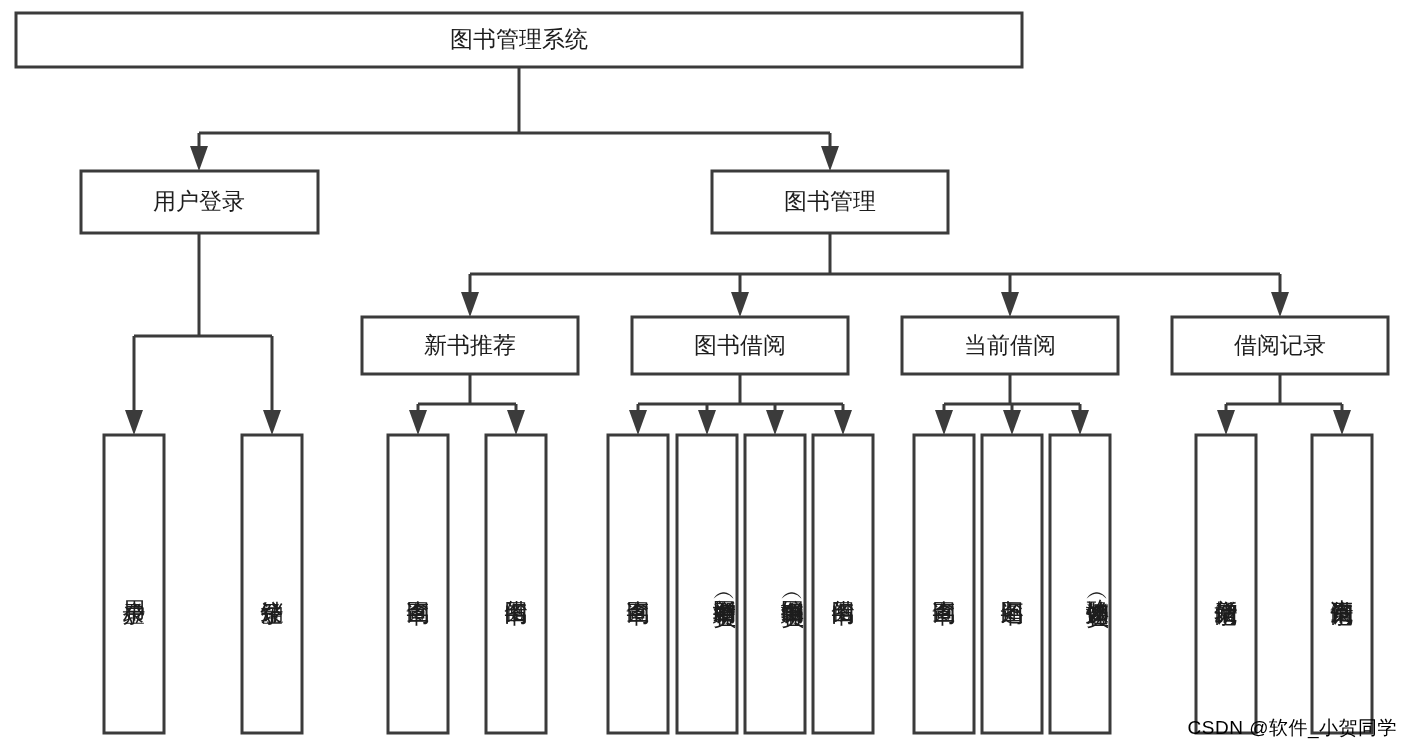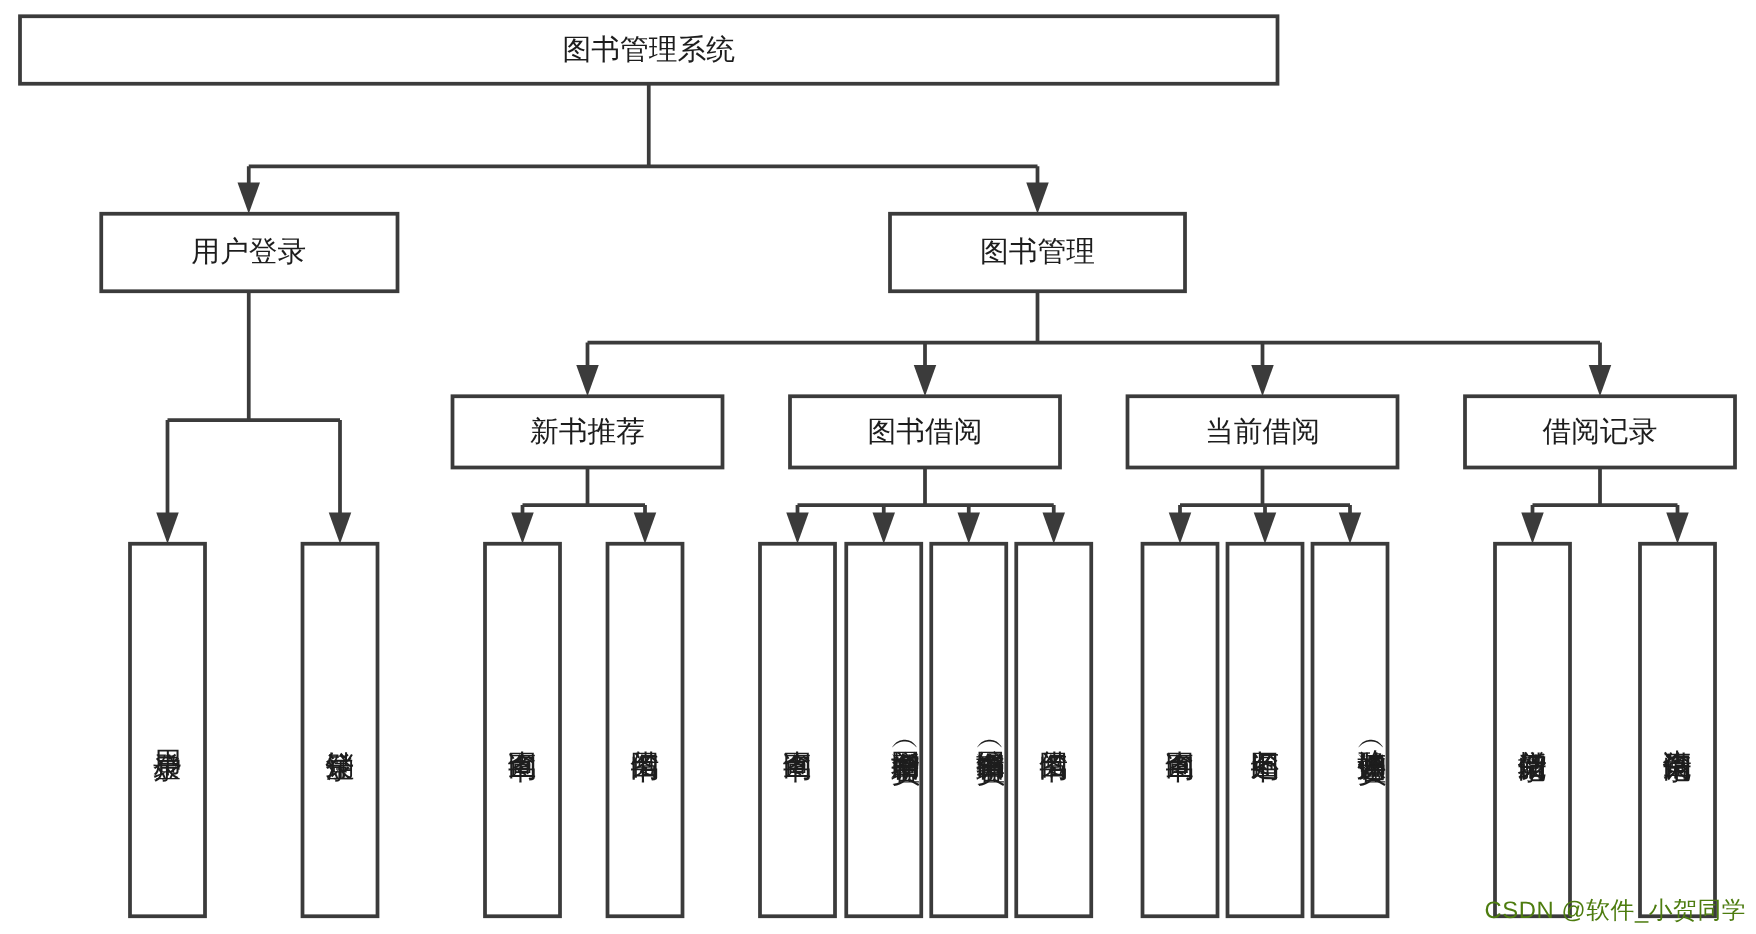--- a/index.html
+++ b/index.html
@@ -65,21 +65,21 @@
     text-align: center;
     white-space: nowrap;
     pointer-events: none;
   }
   .watermark {
     position: absolute;
     right: 8px;
     bottom: 6px;
     font-family: "Liberation Sans", "DejaVu Sans", sans-serif;
     font-size: 19px;
-    color: #4d7c0f;
+    color: #000000;
     letter-spacing: 0.5px;
     white-space: nowrap;
   }
 </style>
 </head>
 <body>
 
 <div id="diagram-root">
 
   <svg id="tree-svg" viewBox="0 0 1405 747">

